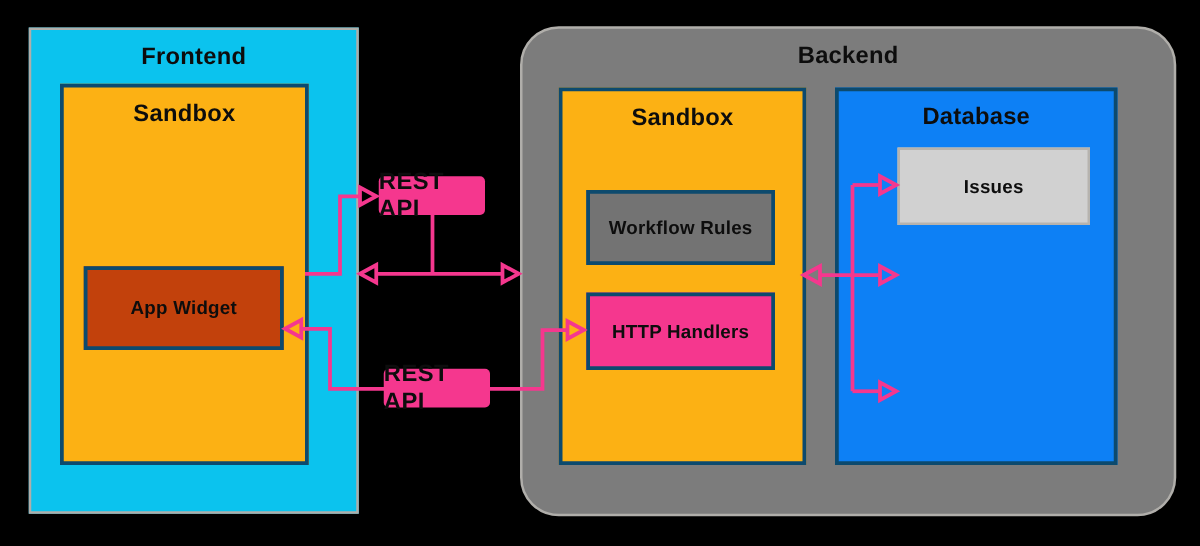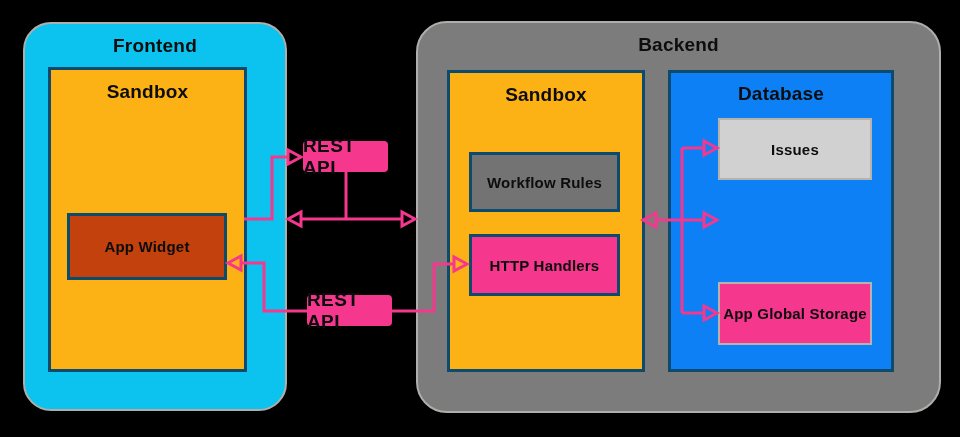--- a/index.html
+++ b/index.html
@@ -16,21 +16,21 @@
     overflow: hidden;
   }
   .box {
     position: absolute;
     box-sizing: border-box;
   }
   .container-border { border: 2px solid #b0aeaa; }
   .inner-border     { border: 3px solid #0c4a6e; }
   .thin-border      { border: 2px solid #b6b3ae; }
 
-  .frontend  { left: 23px;  top: 22px;  width: 264px; height: 389px; background: #0bc3ee; border-radius: 28px; }
+  .frontend  { left: 23px;  top: 22px;  width: 264px; height: 389px; background: #0bc3ee; }
   .sandbox-f { left: 23px;  top: 43px;  width: 199px; height: 305px; background: #fcb114; }
   .app-widget{ left: 16px;  top: 143px; width: 160px; height: 67px;  background: #c2410c; }
 
   .rest-api-top    { left: 303px; top: 141px; width: 85px; height: 31px; }
   .rest-api-bottom { left: 307px; top: 295px; width: 85px; height: 31px; }
   .rest-api {
     background: #f5378e;
     border-radius: 4px;
     display: flex;
     align-items: center;
@@ -125,23 +125,20 @@
         <span>HTTP Handlers</span>
       </div>
     </div>
 
     <div class="box database inner-border">
       <div class="box-title">Database</div>
 
       <div class="box issues thin-border leaf">
         <span>Issues</span>
       </div>
-      <div class="box storage thin-border leaf">
-        <span>App Global Storage</span>
-      </div>
     </div>
   </div>
 
   <svg class="arrow-layer" viewBox="0 0 960 437" xmlns="http://www.w3.org/2000/svg">
 
     <g>
       <polyline points="244,219 272,219 272,157 288,157"></polyline>
       <polygon points="301,157 288,150 288,164"></polygon>
     </g>
 

